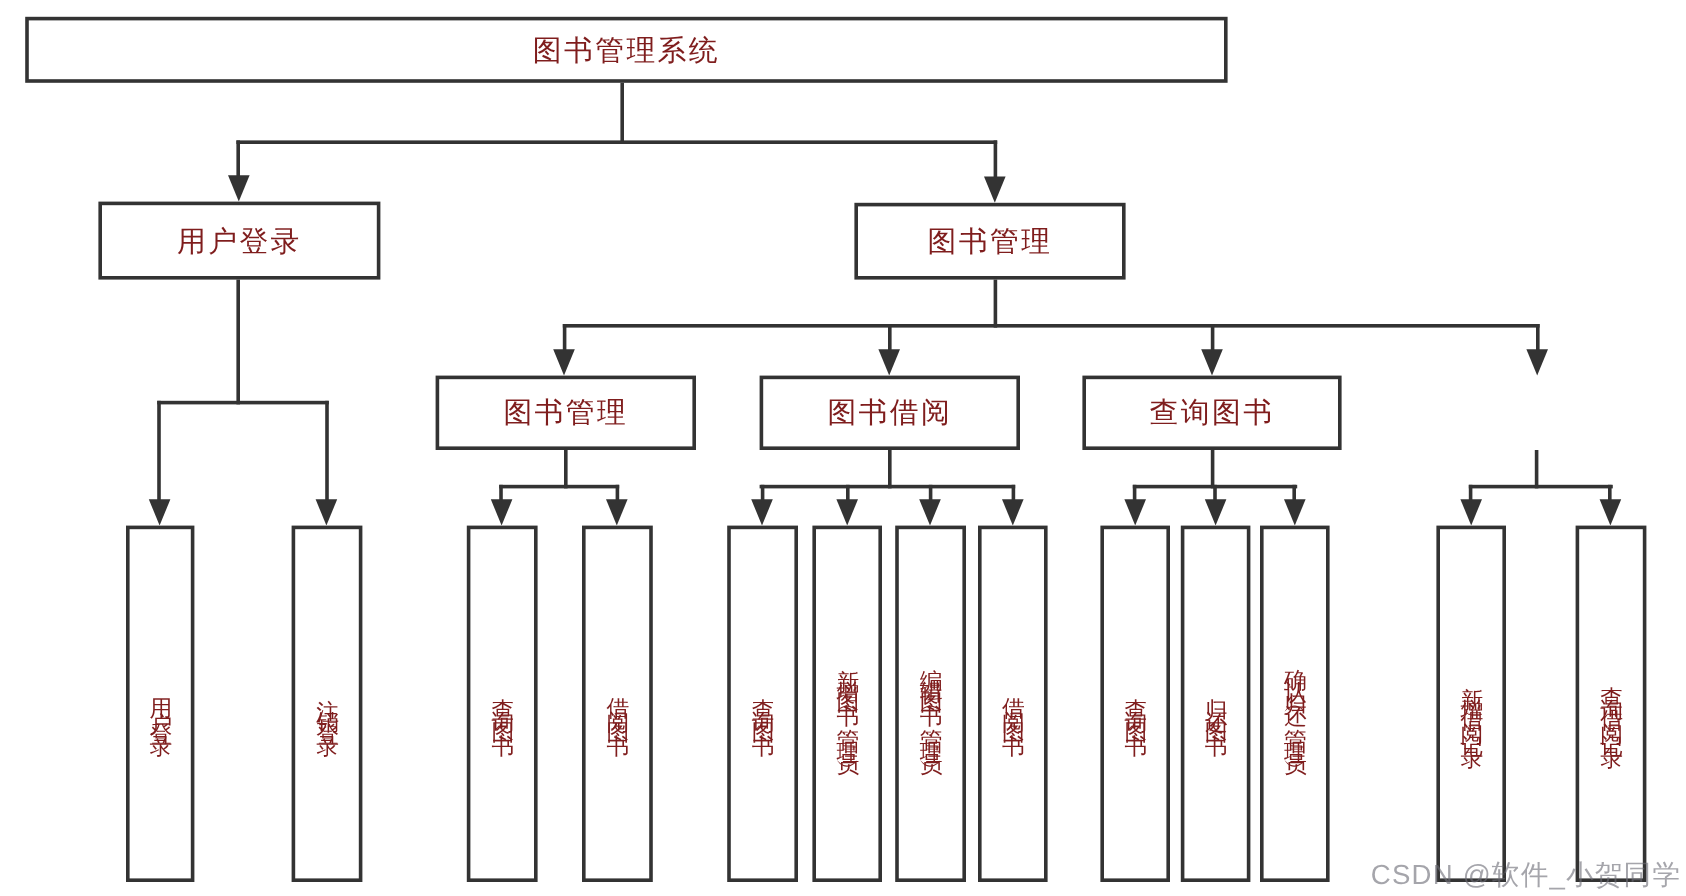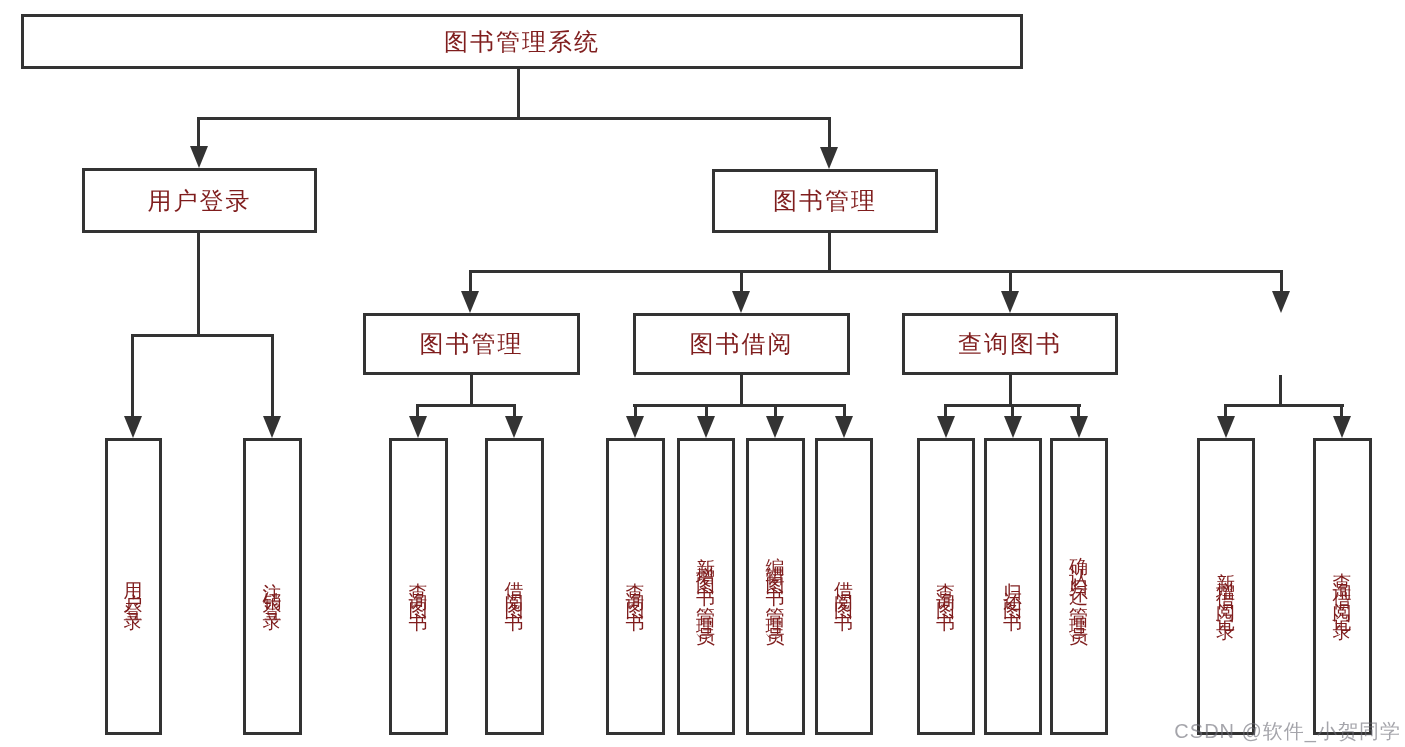--- a/index.html
+++ b/index.html
@@ -44,21 +44,21 @@
     width: 0;
     height: 0;
     border-left: 9px solid transparent;
     border-right: 9px solid transparent;
     border-top: 22px solid #333333;
   }
   .watermark {
     position: absolute;
     right: 4px;
     bottom: 2px;
-    font-size: 20px;
+    font-size: 23px;
     color: rgba(110, 110, 120, 0.62);
     letter-spacing: 1px;
     white-space: nowrap;
   }
 </style>
 </head>
 <body>
 
 <div class="canvas">
 

